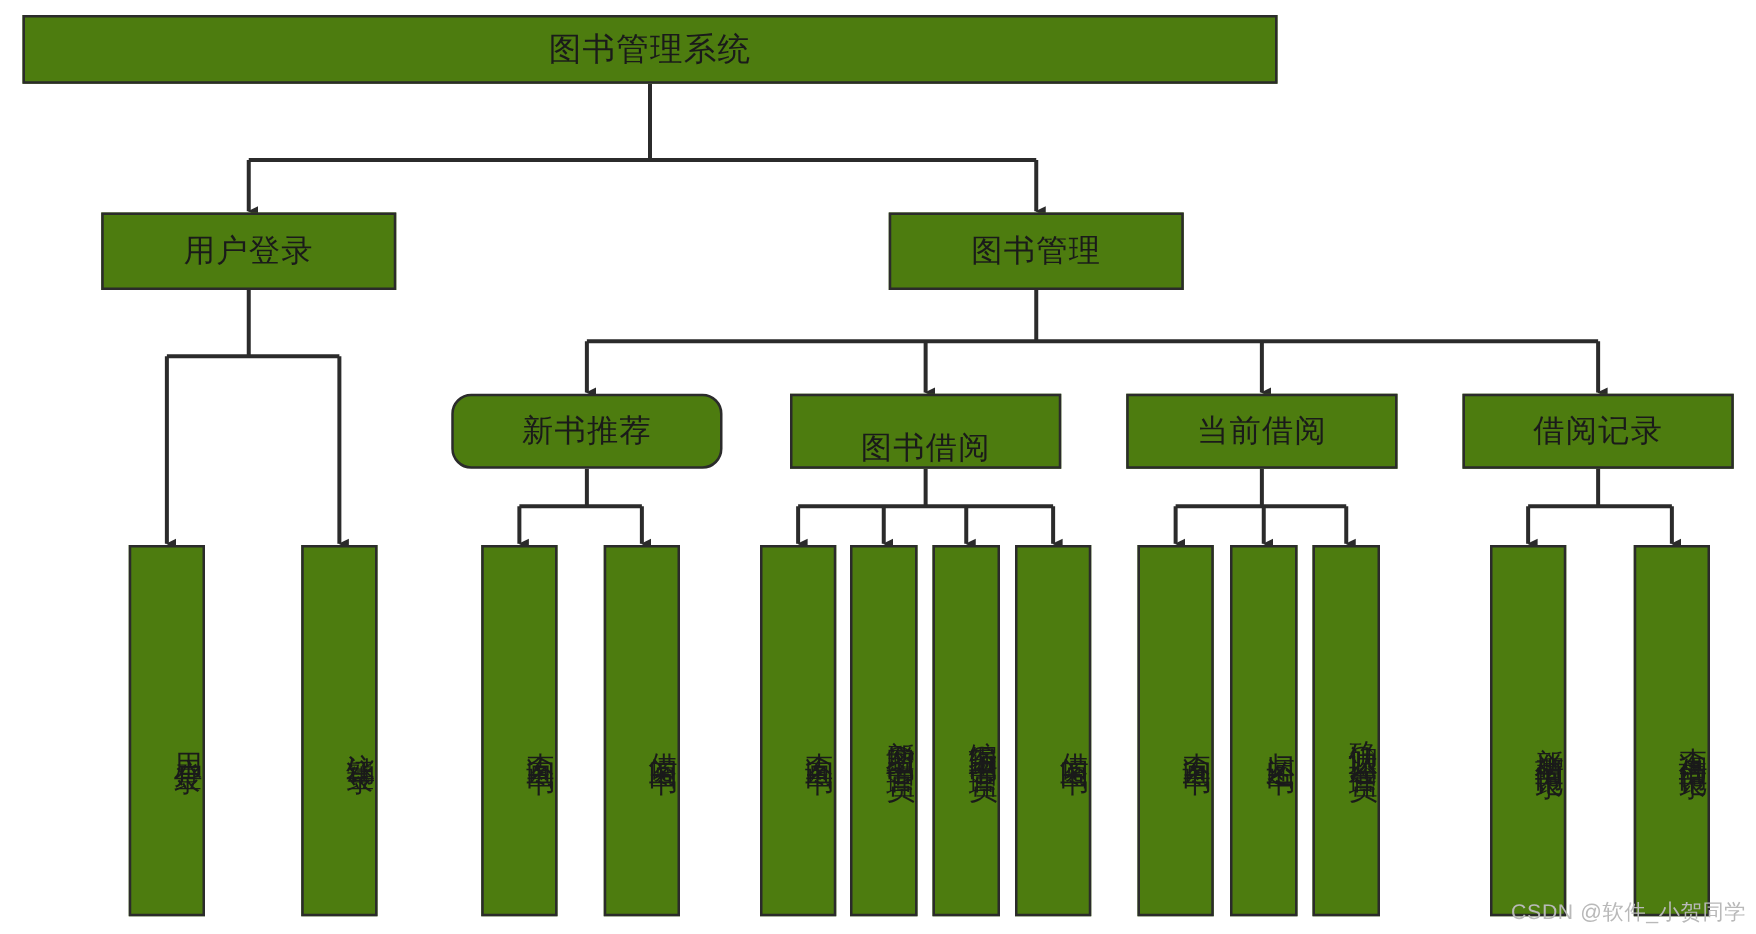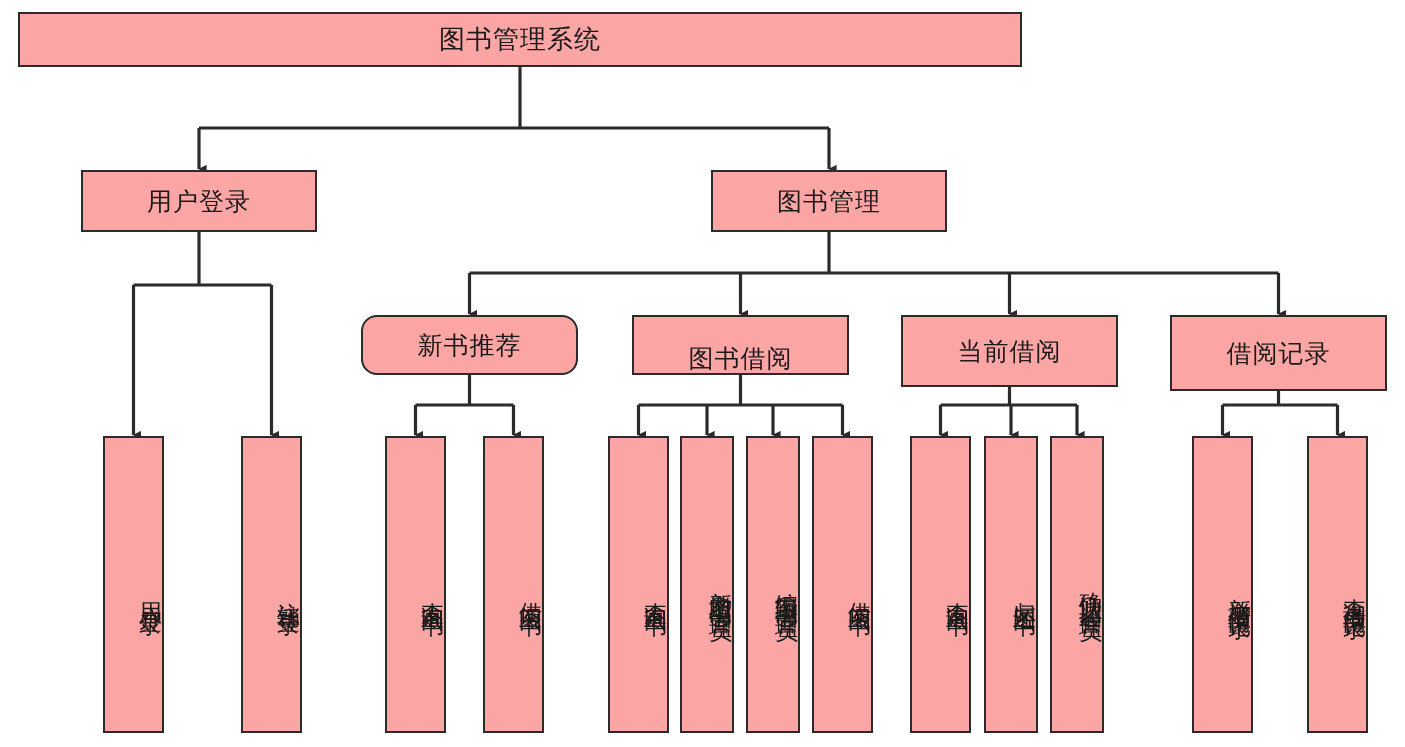--- a/index.html
+++ b/index.html
@@ -16,21 +16,21 @@
     width: 1405px;
     height: 747px;
     background: #ffffff;
     overflow: hidden;
   }
   
   .node {
     position: absolute;
     box-sizing: border-box;
     border: 2.5px solid #2b2b2b;
-    background: #fca5a5;
+    background: #4d7c0f;
     display: flex;
     align-items: center;
     justify-content: center;
     color: #1a1a1a;
   }
   .node.horiz {
     font-size: 25px;
     letter-spacing: 1px;
     line-height: 1.2;
   }
@@ -129,24 +129,24 @@
       </div>
       <div class="node horiz" style="left: 711px; top: 170px; width: 236px; height: 62px;">
         <span>图书管理</span>
       </div>
       <div class="node horiz" style="left: 361px; top: 315px; width: 217px; height: 60px; border-radius: 16px;">
         <span>新书推荐</span>
       </div>
       <div class="node horiz" style="left: 632px; top: 315px; width: 217px; height: 60px; align-items: flex-end;">
         <span>图书借阅</span>
       </div>
-      <div class="node horiz" style="left: 901px; top: 315px; width: 217px; height: 72px;">
+      <div class="node horiz" style="left: 901px; top: 315px; width: 217px; height: 60px;">
         <span>当前借阅</span>
       </div>
-      <div class="node horiz" style="left: 1170px; top: 315px; width: 217px; height: 76px;">
+      <div class="node horiz" style="left: 1170px; top: 315px; width: 217px; height: 60px;">
         <span>借阅记录</span>
       </div>
       <div class="node leaf" style="left: 103px; top: 436px; width: 61px; height: 297px;">
         <span class="vtext">用户登录</span>
       </div>
       <div class="node leaf" style="left: 241px; top: 436px; width: 61px; height: 297px;">
         <span class="vtext">注销登录</span>
       </div>
       <div class="node leaf" style="left: 385px; top: 436px; width: 61px; height: 297px;">
         <span class="vtext">查询图书</span>
@@ -176,14 +176,15 @@
         <span class="vtext">确认归还（管理员）</span>
       </div>
       <div class="node leaf" style="left: 1192px; top: 436px; width: 61px; height: 297px;">
         <span class="vtext">新增借阅记录</span>
       </div>
       <div class="node leaf" style="left: 1307px; top: 436px; width: 61px; height: 297px;">
         <span class="vtext">查询借阅记录</span>
       </div>
     </div>
 
+  <div id="watermark">CSDN @软件_小贺同学</div>
 
 </div>
 
 </body></html>

